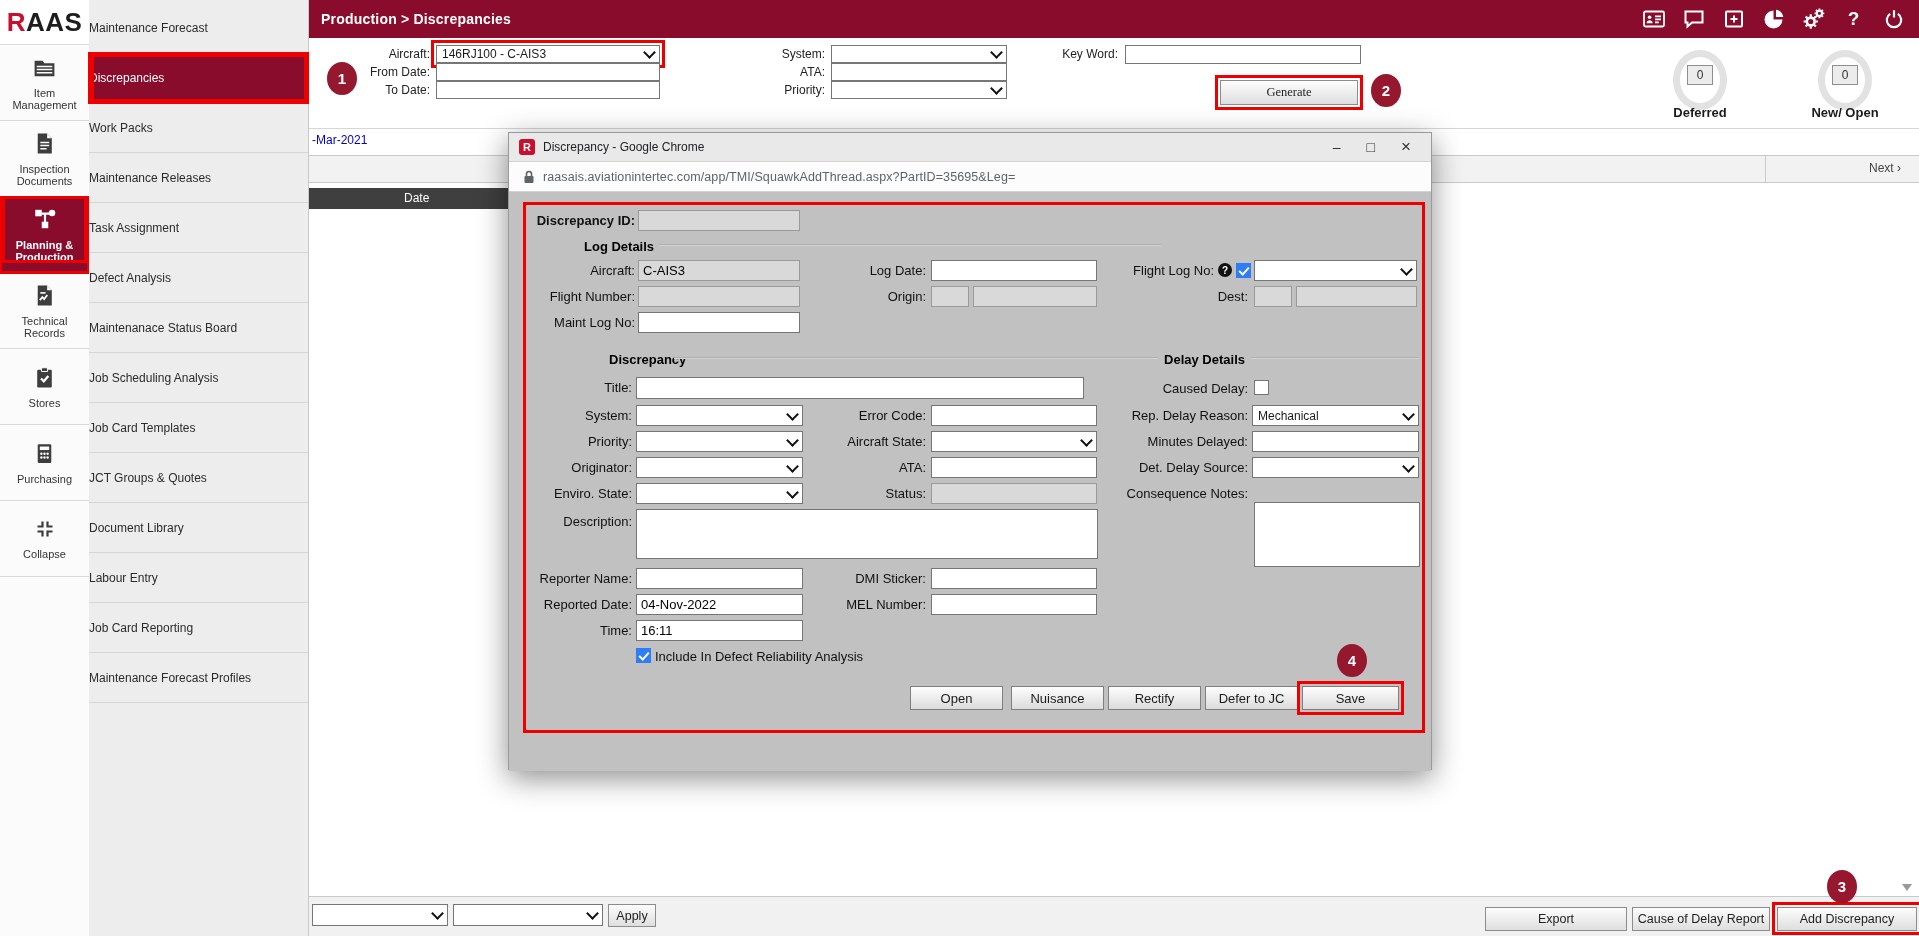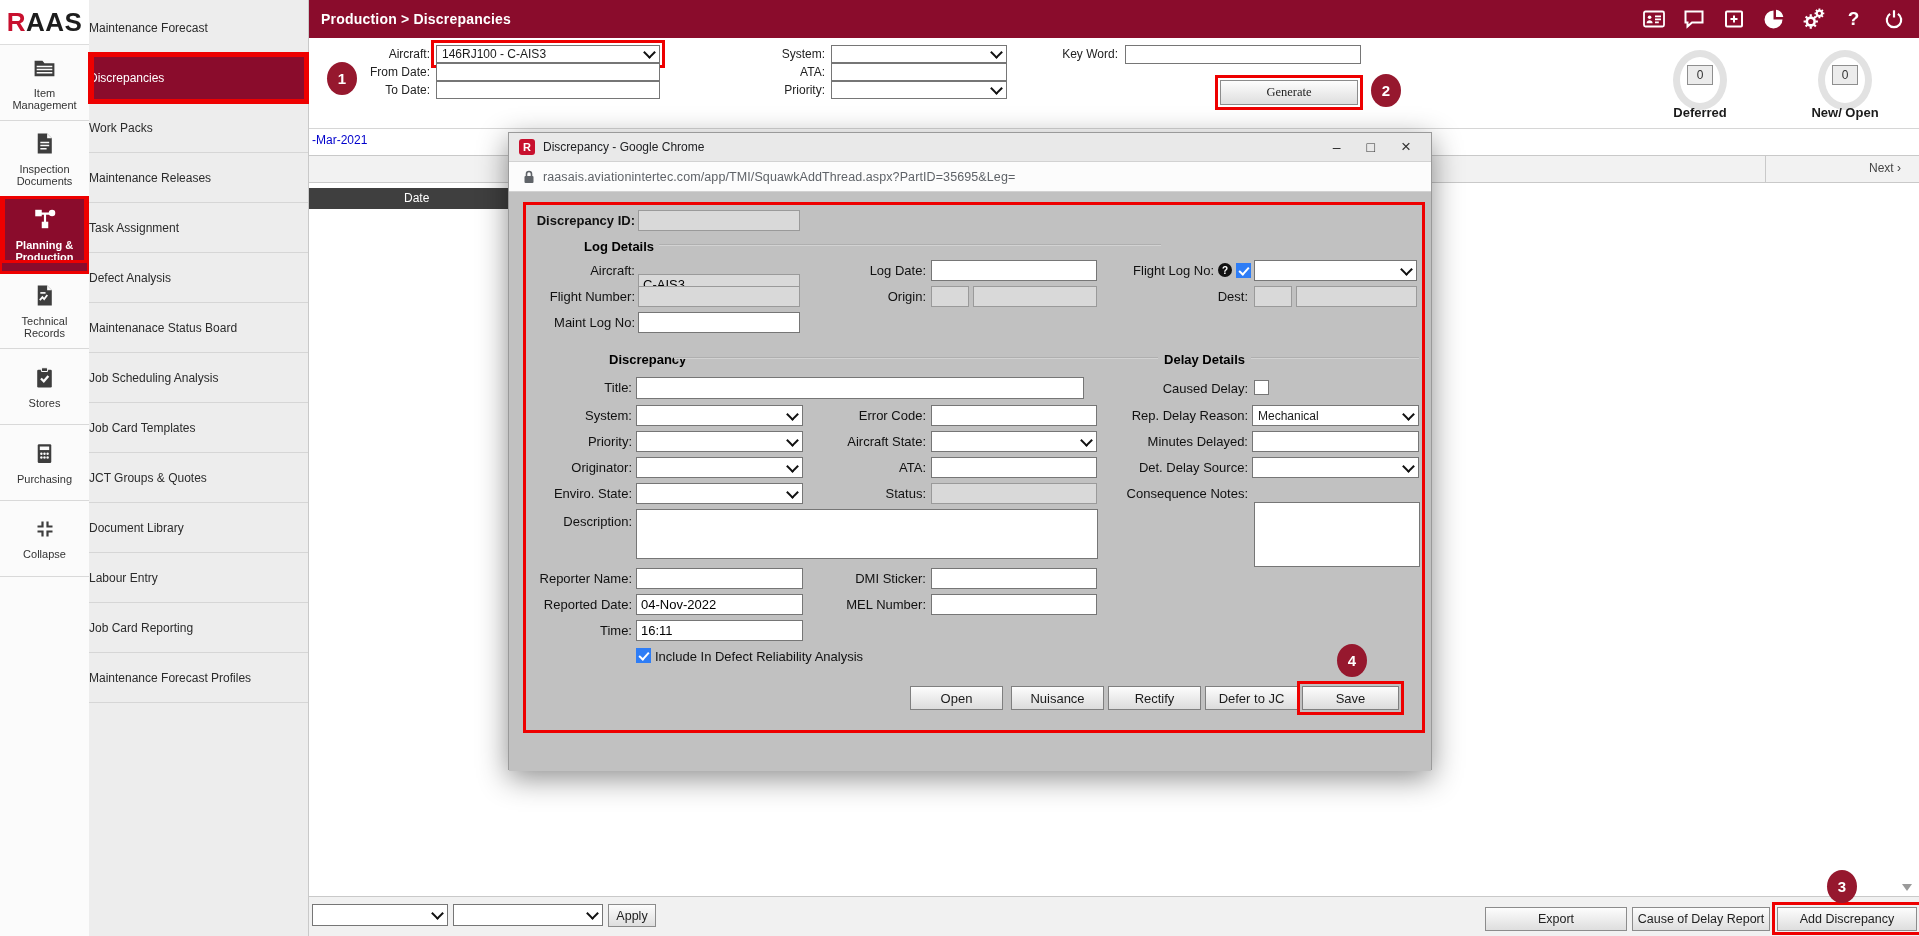--- a/index.html
+++ b/index.html
@@ -358,21 +358,21 @@
     <div class="pbody">
       <div class="annot" style="left:14px;top:10px;width:902px;height:531px;"></div>
 
       <div class="flabel" style="left:6px;top:21px;width:120px;font-weight:bold;">Discrepancy ID:</div>
       <input class="inp dis" style="left: 129px; top: 18px; width: 162px;" readonly="">
 
       <div class="ghead" style="left:75px;top:47px;">Log Details</div>
       <div class="groove" style="left:150px;top:52px;width:502px;"></div>
 
       <div class="flabel" style="left:6px;top:71px;width:120px;">Aircraft:</div>
-      <input class="inp dis" style="left: 129px; top: 68px; width: 162px; margin-top: 14px;" readonly="" value="C-AIS3">
+      <input class="inp dis" style="left: 129px; top: 68px; width: 162px;" readonly="" value="C-AIS3">
       <div class="flabel" style="left:297px;top:71px;width:120px;">Log Date:</div>
       <input class="inp" style="left: 422px; top: 68px; width: 166px;">
       <div class="flabel" style="left:565px;top:71px;width:140px;">Flight Log No:</div>
       <div class="qicon" style="left:709px;top:71px;">?</div>
       <div class="cb checked" style="left:727px;top:71px;"></div>
       <div class="sel" style="left:745px;top:68px;width:163px;">
         <span class="sel-text"></span>
           <span class="chev"></span>
       </div>
 

